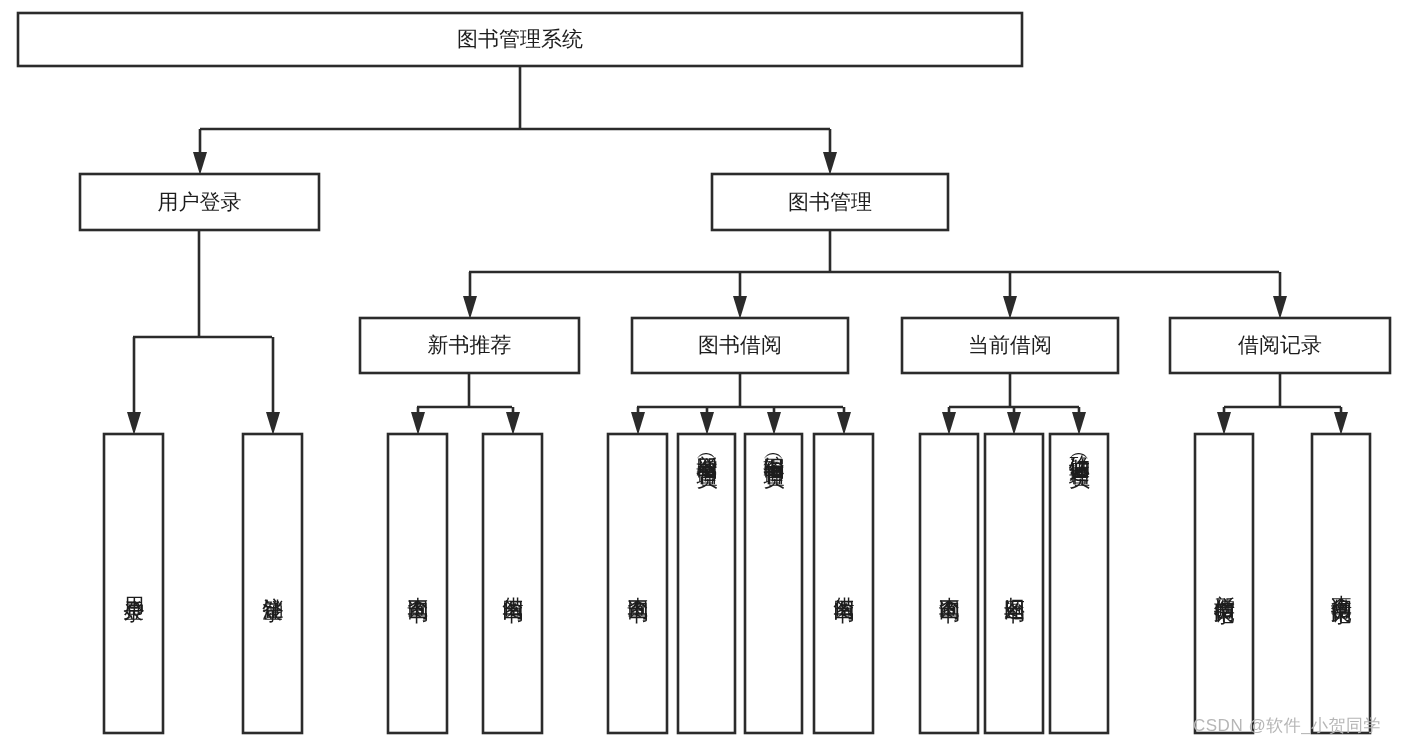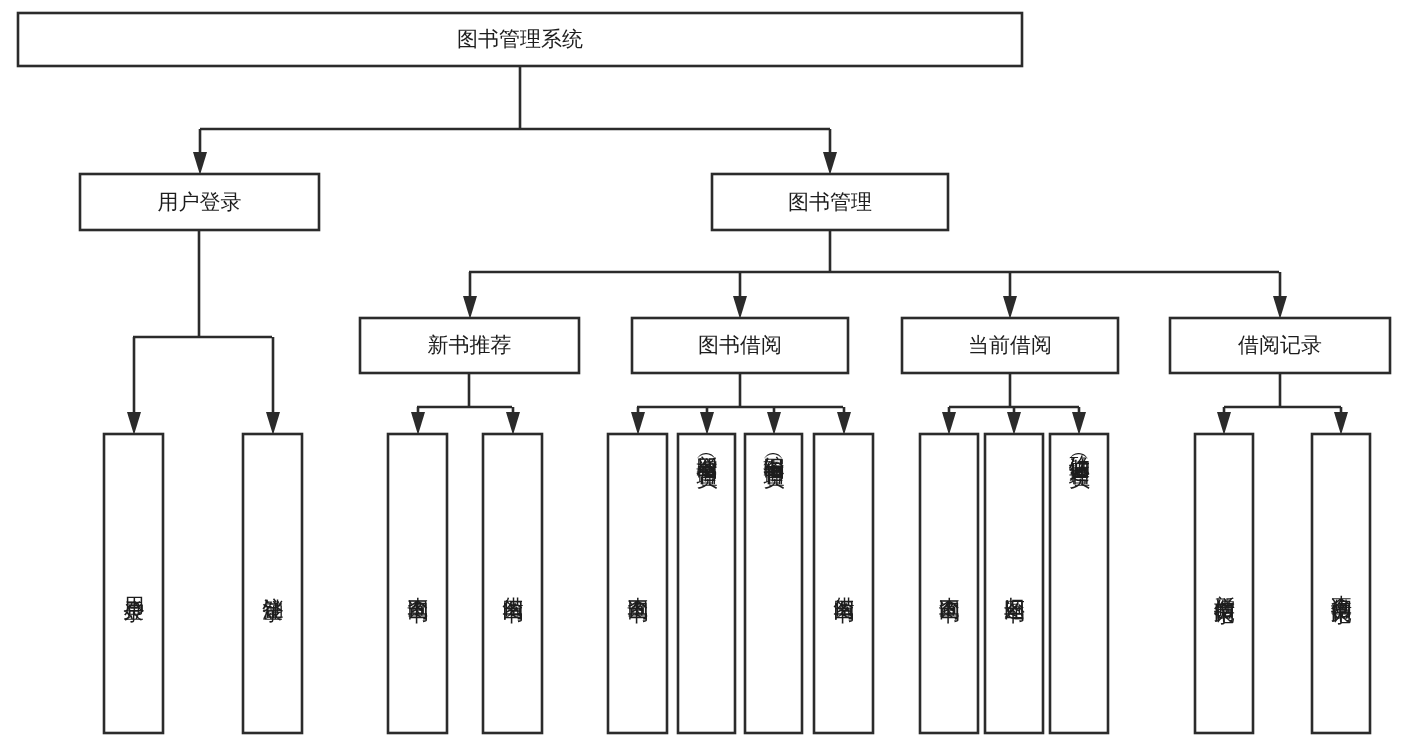--- a/index.html
+++ b/index.html
@@ -205,13 +205,14 @@
         <span class="node-label-v">确认归还（管理员）</span>
       </div>
       <div class="node-label-v-wrap" style="left: 1195px; top: 434px; width: 58px; height: 299px;">
         <span class="node-label-v">新增借阅记录</span>
       </div>
       <div class="node-label-v-wrap" style="left: 1312px; top: 434px; width: 58px; height: 299px;">
         <span class="node-label-v">查询借阅记录</span>
       </div>
     </div>
 
+  <div class="watermark">CSDN @软件_小贺同学</div>
 </div>
 
 </body></html>

